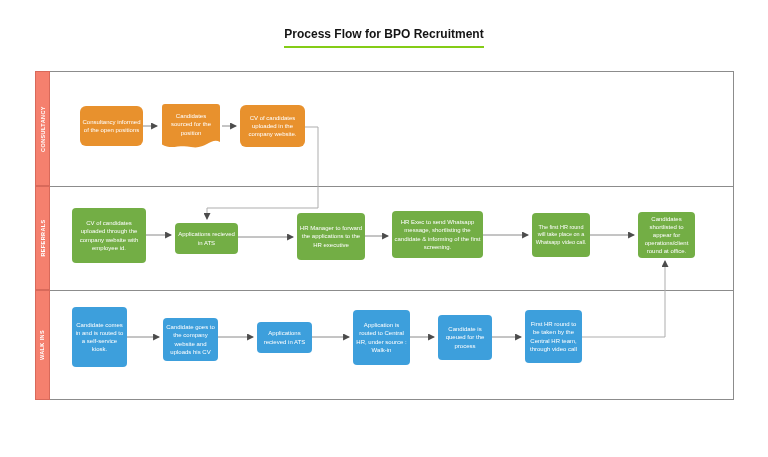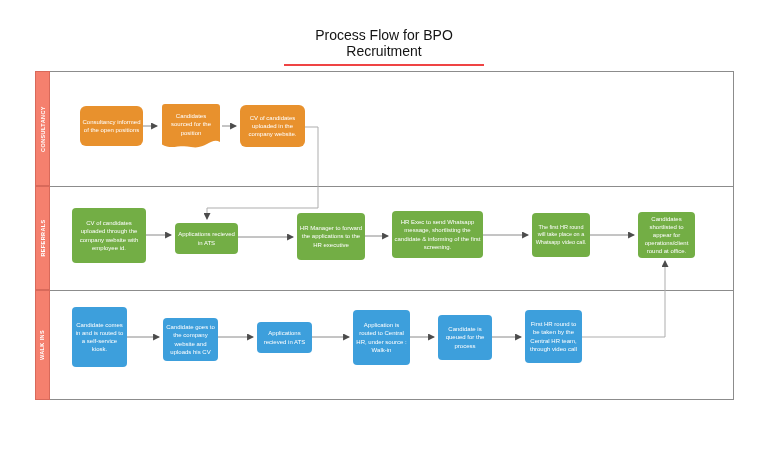--- a/index.html
+++ b/index.html
@@ -1,20 +1,20 @@
 <!DOCTYPE html>
 <html><head>
 <meta charset="utf-8">
 <style>
   html,body{margin:0;padding:0;background:#ffffff;}
   .stage{position:relative;width:768px;height:457px;background:#ffffff;overflow:hidden;
          font-family:"Liberation Sans",sans-serif;}
   .title{position:absolute;left:284px;top:27px;width:200px;text-align:center;
-         font-size:14px;font-weight:normal;color:#141414;padding-bottom:5px;
-         border-bottom:2px solid #ef4444;}
+         font-size:12px;font-weight:bold;color:#141414;padding-bottom:5px;
+         border-bottom:2px solid #84cc16;}
   .frame{position:absolute;left:35px;top:71px;width:699px;height:329px;
          border:1px solid #8c8c8c;box-sizing:border-box;background:#fff;}
   .lane-sep{position:absolute;left:35px;width:699px;height:0;border-top:1px solid #8c8c8c;}
   .lane-label{position:absolute;left:35px;width:15px;background:#f5806e;
          border:1px solid #d8695a;box-sizing:border-box;display:flex;
          align-items:center;justify-content:center;overflow:hidden;}
   .lane-label span{transform:rotate(-90deg);white-space:nowrap;color:#ffffff;
          font-size:5.5px;font-weight:bold;letter-spacing:.4px;}
   .node{position:absolute;display:flex;align-items:center;justify-content:center;
         text-align:center;color:#ffffff;font-size:6px;line-height:1.35;

